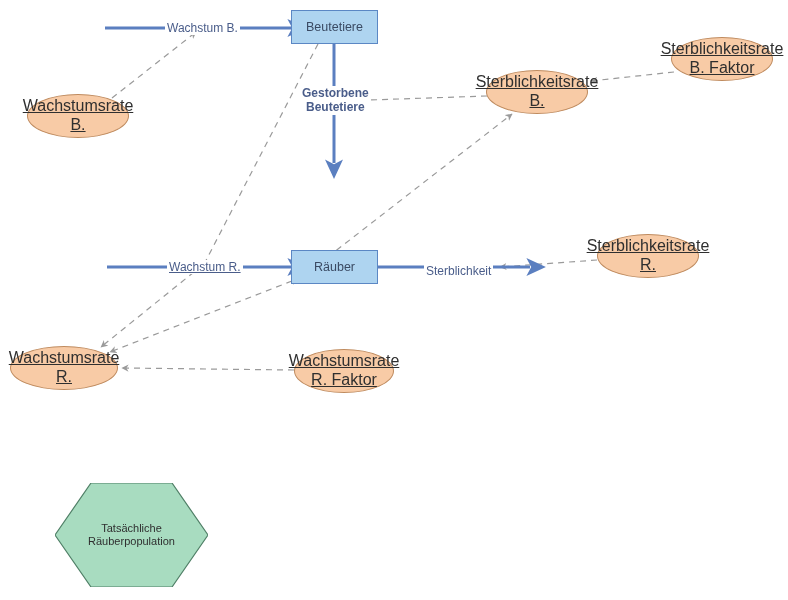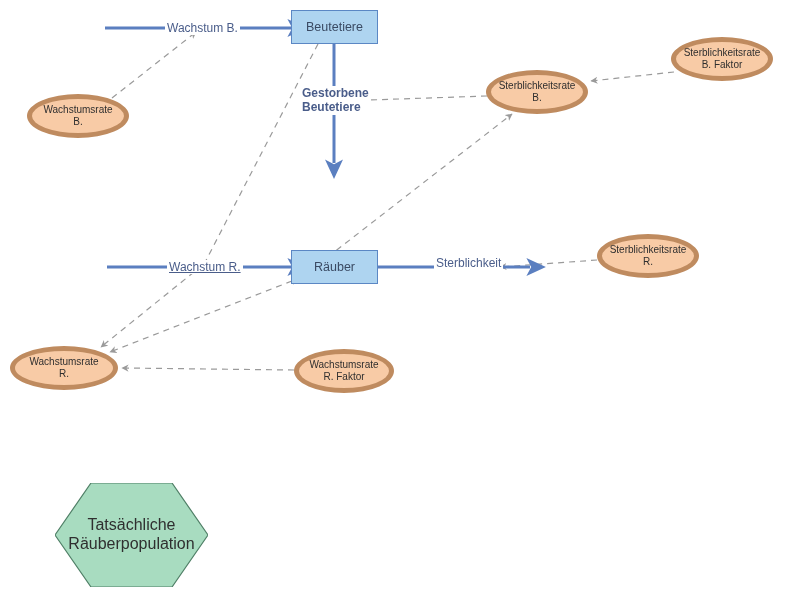--- a/index.html
+++ b/index.html
@@ -37,43 +37,44 @@
     white-space: pre-line;
   }
   .stock {
     background: #aed4f0;
     border: 1px solid #5b87c4;
     color: #3a4a63;
     font-size: 12.5px;
   }
   .aux {
     background: #f8cba6;
-    border: 5px solid #4c1d95;
+    border: 1px solid #4c1d95;
     border-radius: 50%;
-    font-size: 10px;
+    font-size: 16px;
     color: #2f2f2f;
+    text-decoration: underline;
   }
   .hexnode {
     background: #a8dcc0;
-    font-size: 16px;
+    font-size: 11px;
     color: #2f2f2f;
     border: none;
     clip-path: polygon(22% 0%, 78% 0%, 100% 50%, 78% 100%, 22% 100%, 0% 50%);
   }
   .hexwrap {
     position: absolute;
   }
   .flow-label {
     position: absolute;
     color: #4a5d8a;
     font-size: 12px;
     background: #ffffff;
     padding: 0 2px;
     white-space: pre-line;
-    text-align: left;
+    text-align: center;
     line-height: 1.2;
   }
 </style>
 </head>
 <body>
 
 <div id="canvas">
 
   <svg id="edges" viewBox="0 0 788 600" xmlns="http://www.w3.org/2000/svg">
     <defs>
@@ -124,16 +125,16 @@
         </svg>
         <div class="node hexnode" style="position: absolute; left: 0px; top: 0px; background: transparent; clip-path: none; width: 153px; height: 104px;">Tatsächliche
 Räuberpopulation</div>
       </div>
     </div>
   <div id="flow-label-layer">
       <div class="flow-label" style="left: 165px; top: 21px;">Wachstum B.</div>
       <div class="flow-label" style="left: 300px; top: 86px; font-weight: bold;">Gestorbene
 Beutetiere</div>
       <div class="flow-label" style="left: 167px; top: 260px; text-decoration: underline;">Wachstum R.</div>
-      <div class="flow-label" style="left: 424px; top: 256px; margin-left: 10px;">Sterblichkeit</div>
+      <div class="flow-label" style="left: 424px; top: 264px;">Sterblichkeit</div>
     </div>
 
 </div>
 
 </body></html>

